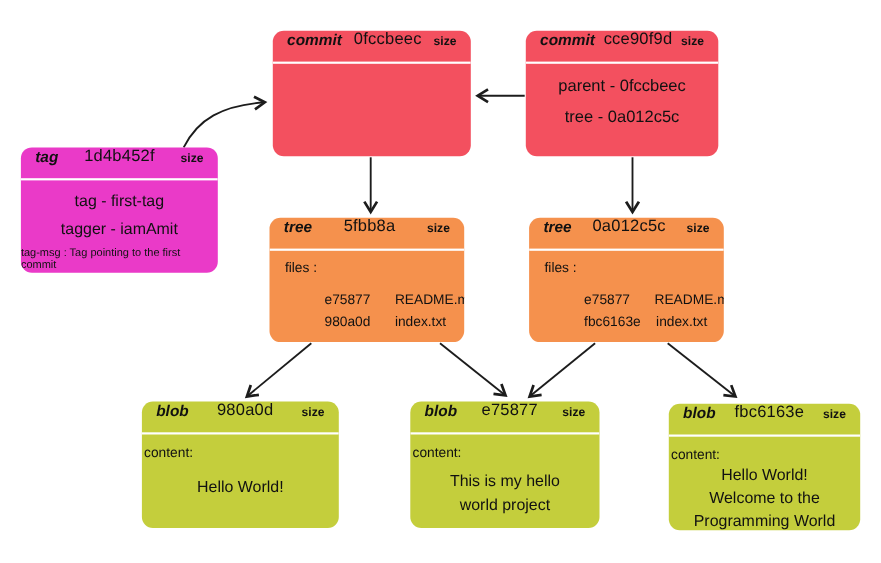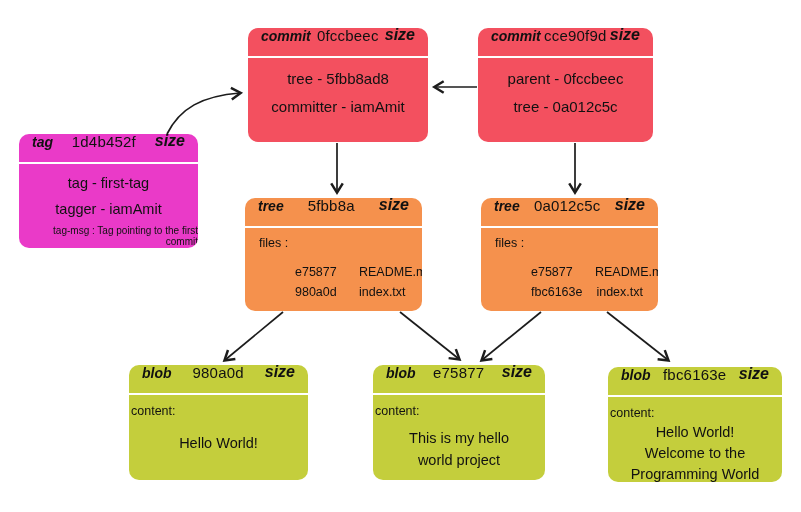--- a/index.html
+++ b/index.html
@@ -4,24 +4,24 @@
 <style>
   html,body{margin:0;padding:0;background:#fff;}
   #canvas{
     position:relative;width:801px;height:512px;background:#ffffff;overflow:hidden;
     font-family:"Liberation Sans",sans-serif;color:#111;
   }
   .node{position:absolute;border-radius:10px;overflow:hidden;}
   .hdr{height:30px;display:flex;align-items:flex-end;padding:12px 13px;border-bottom:2px solid #ffffff;box-sizing:border-box;}
   .type{font-weight:bold;font-style:italic;font-size:14px;}
   .hash{flex:1;text-align:center;font-size:15px;letter-spacing:.2px;}
-  .size{font-weight:bold;font-style:italic;font-size:16px;}
+  .size{font-weight:bold;font-size:11px;}
   .body{box-sizing:border-box;}
   .center-lines{text-align:center;font-size:15px;line-height:28px;padding-top:7px;}
-  .tag-note{font-size:10px;text-align:right;margin-top:3px;}
+  .tag-note{font-size:10px;text-align:left;margin-top:3px;}
   .tree-body{padding:8px 14px 0 14px;font-size:12.5px;}
   .files-label{margin-bottom:12px;}
   .file-row{display:flex;padding-left:36px;line-height:20px;}
   .file-hash{min-width:50px;margin-right:14px;}
   .content-label{font-size:12.5px;padding:9px 14px 0 2px;}
   .blob-lines{text-align:center;font-size:14.5px;line-height:22px;}
   .blob-lines.b1{margin-top:14px;}
   .blob-lines.b2{margin-top:9px;}
   .blob-lines.b3{margin-top:2px;line-height:21px;}
 
@@ -71,24 +71,20 @@
       </div>
       <div class="tag-note">tag-msg : Tag pointing to the first commit</div>
     </div>
   </div>
 
   <div class="node" id="n-commit1">
     <div class="hdr">
       <span class="type">commit</span>
       <span class="hash">0fccbeec</span>
       <span class="size">size</span>
-    </div>
-    <div class="body center-lines">
-      <div>tree - 5fbb8ad8</div>
-      <div>committer - iamAmit</div>
     </div>
   </div>
 
   <div class="node" id="n-commit2">
     <div class="hdr">
       <span class="type">commit</span>
       <span class="hash">cce90f9d</span>
       <span class="size">size</span>
     </div>
     <div class="body center-lines">

